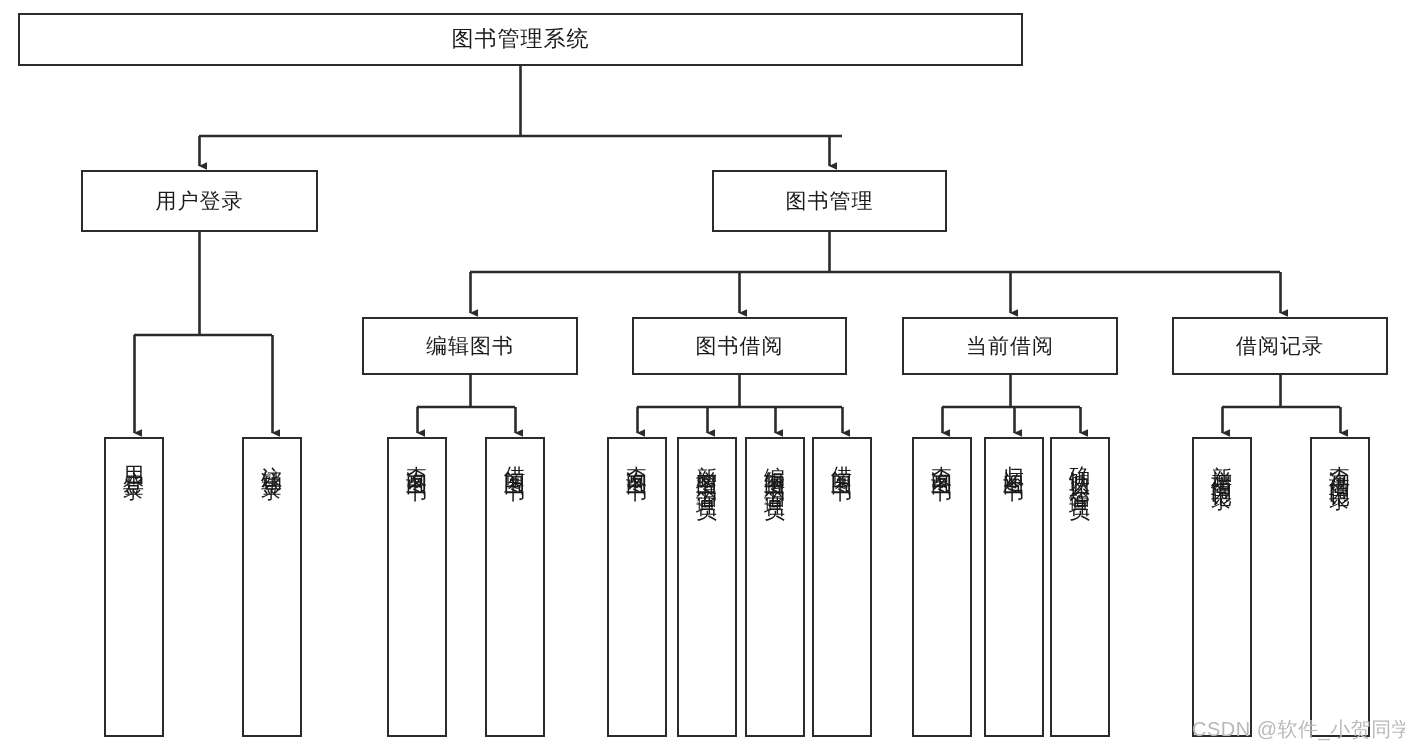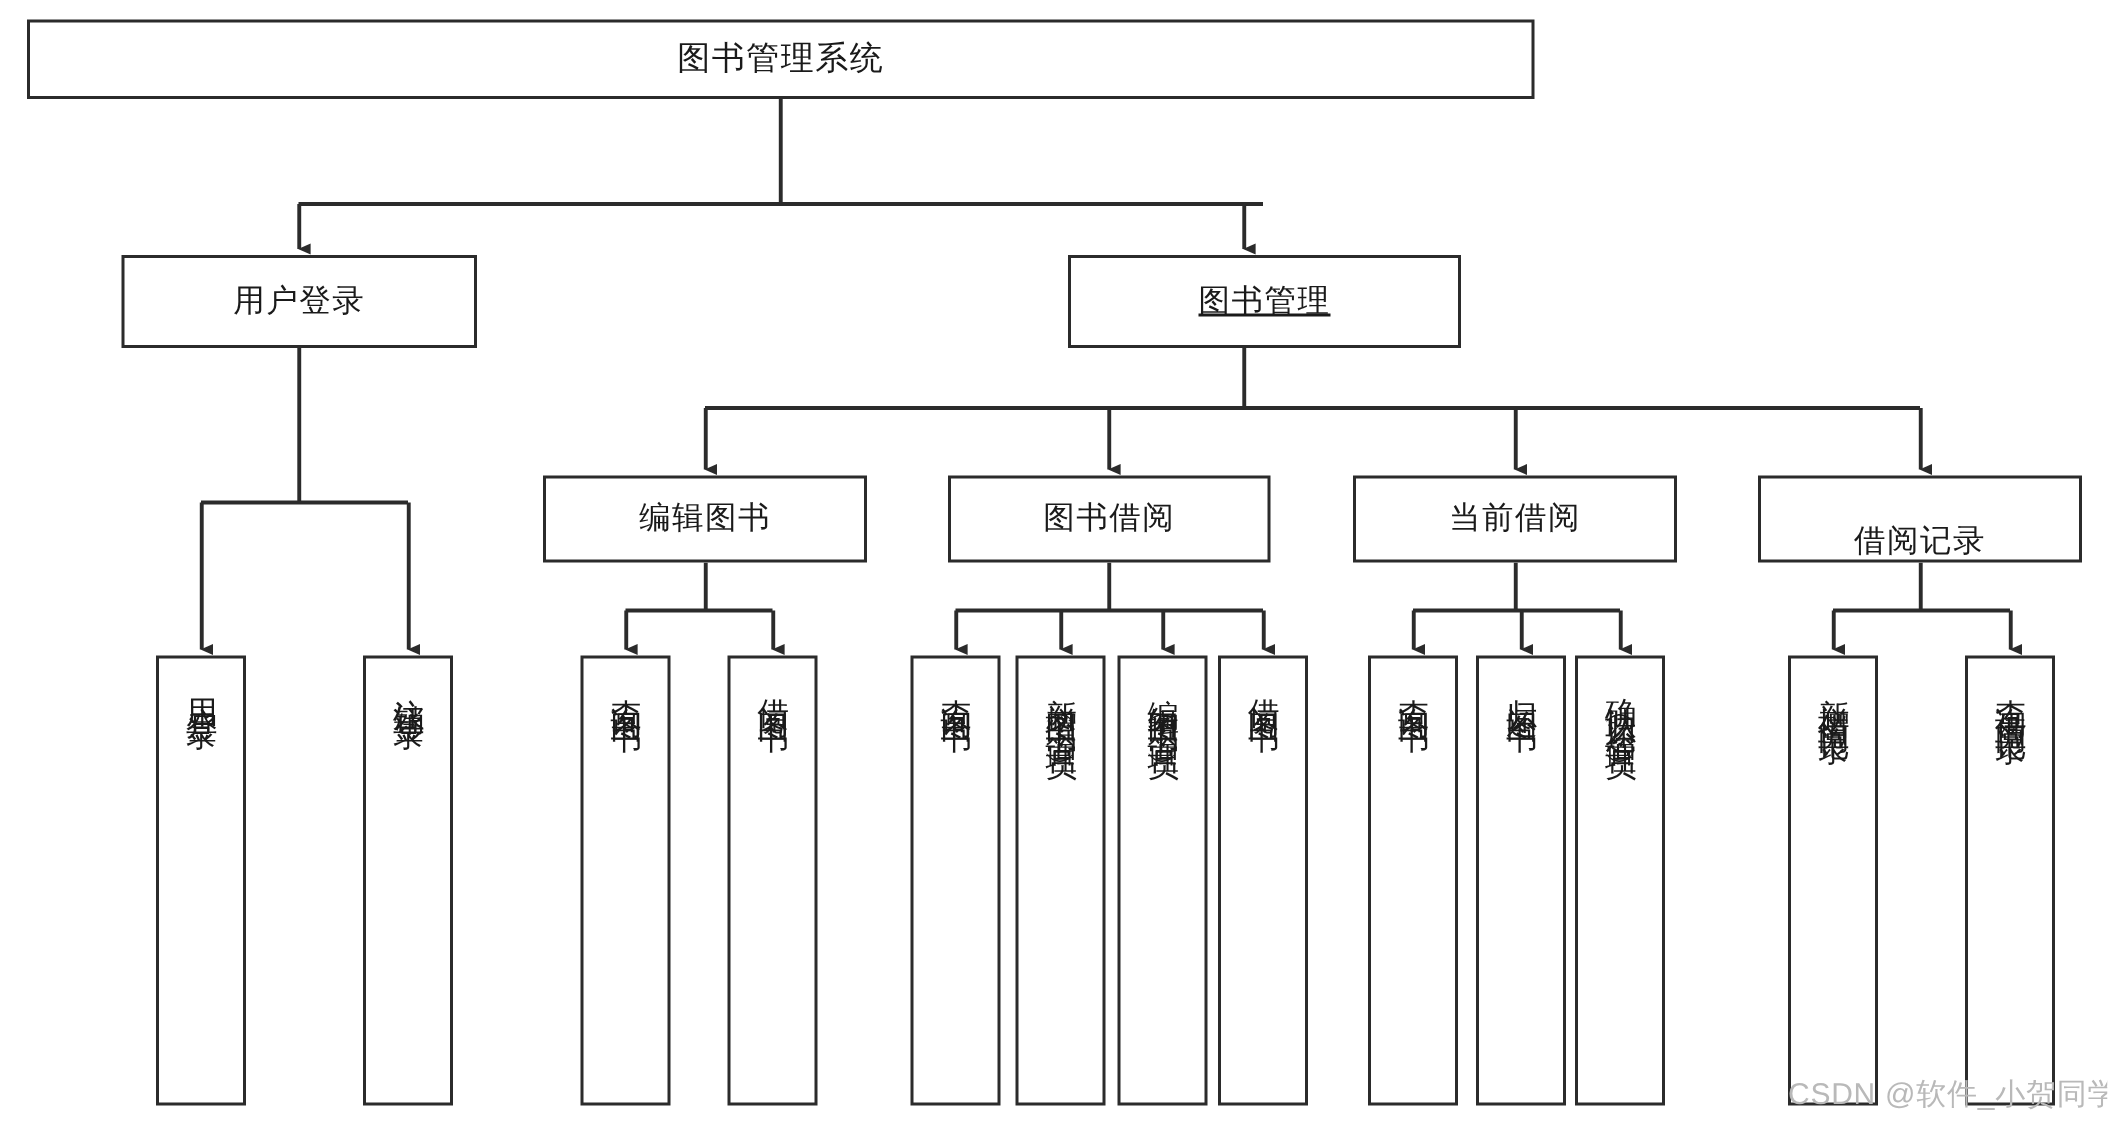--- a/index.html
+++ b/index.html
@@ -123,34 +123,34 @@
     </g>
   </svg>
 
   <div class="node node-h node-root" style="left:18px; top:13px; width:1005px; height:53px;">
     <span>图书管理系统</span>
   </div>
 
   <div class="node node-h" style="left:81px; top:170px; width:237px; height:62px;">
     <span>用户登录</span>
   </div>
-  <div class="node node-h" style="left:712px; top:170px; width:262px; height:62px;text-decoration:underline;">
+  <div class="node node-h" style="left:712px; top:170px; width:235px; height:62px;">
     <span>图书管理</span>
   </div>
 
   <div class="node node-h" style="left:362px; top:317px; width:216px; height:58px;">
     <span>编辑图书</span>
   </div>
   <div class="node node-h" style="left:632px; top:317px; width:215px; height:58px;">
     <span>图书借阅</span>
   </div>
   <div class="node node-h" style="left:902px; top:317px; width:216px; height:58px;">
     <span>当前借阅</span>
   </div>
-  <div class="node node-h" style="left:1172px; top:317px; width:216px; height:58px;align-items:flex-end;">
+  <div class="node node-h" style="left:1172px; top:317px; width:216px; height:58px;">
     <span>借阅记录</span>
   </div>
 
   <div class="node node-v" style="left:104px; top:437px; width:60px; height:300px;">
     <span class="vtext">用户登录</span>
   </div>
   <div class="node node-v" style="left:242px; top:437px; width:60px; height:300px;">
     <span class="vtext">注销登录</span>
   </div>
 

